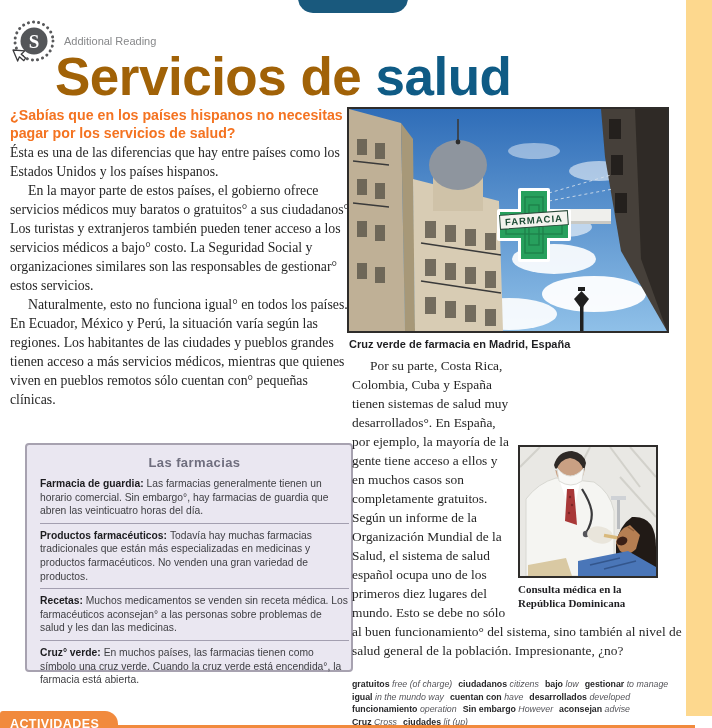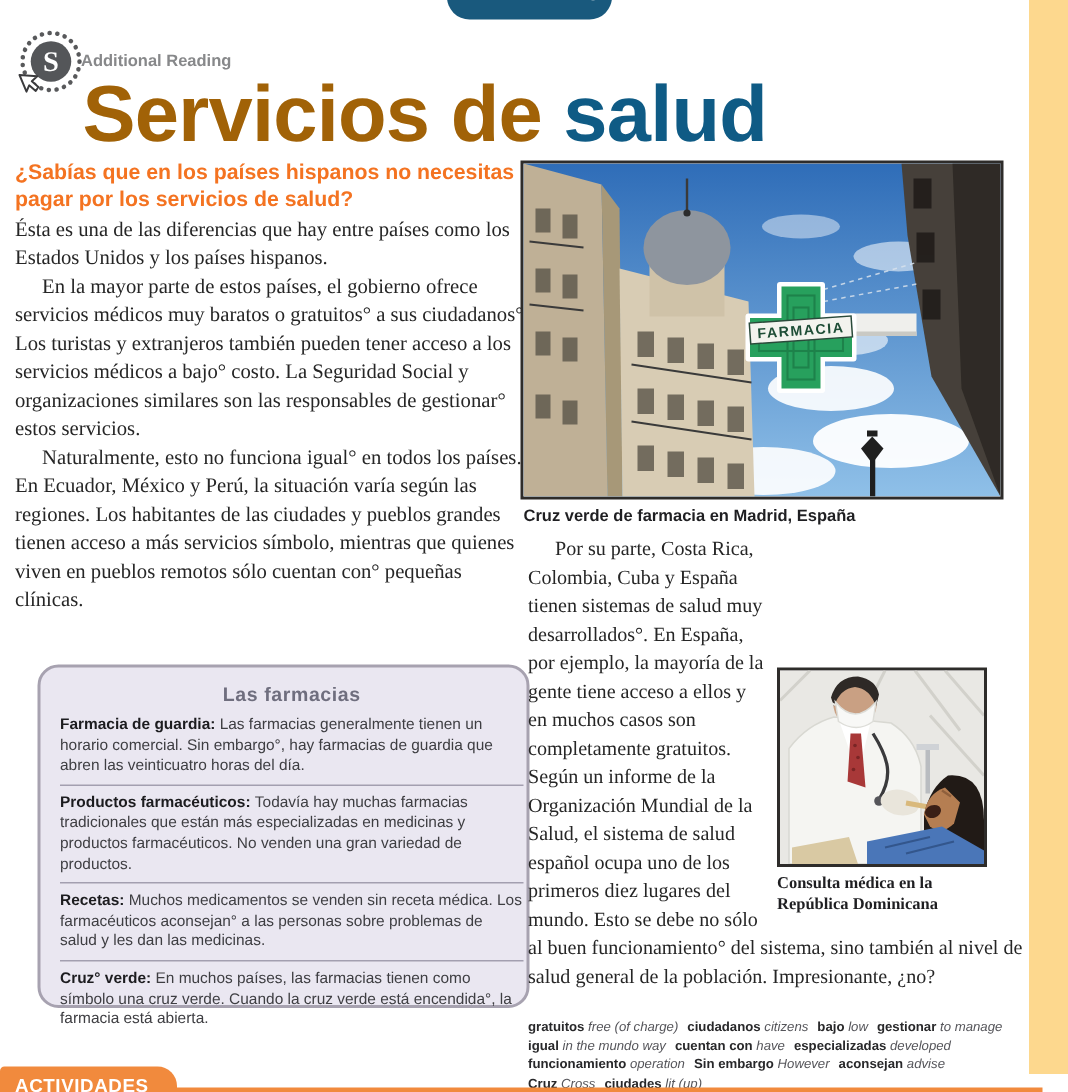--- a/index.html
+++ b/index.html
@@ -6,35 +6,35 @@
   .page{position:relative;width:712px;height:728px;background:#fff;overflow:hidden;
         font-family:"Liberation Sans",sans-serif;}
   
   .side-strip{position:absolute;left:686px;top:0;width:26px;height:716px;background:#FDD88E;}
   
   .top-badge{position:absolute;left:298px;top:-21px;width:110px;height:34px;background:#19597D;
              border-radius:15px;color:#fff;font-weight:bold;font-size:12.5px;letter-spacing:.8px;
              display:flex;align-items:center;justify-content:center;}
   
   .stamp{position:absolute;left:10px;top:19px;width:48px;height:50px;}
-  .prog-label{position:absolute;left:54px;top:35px;font-size:11px;font-weight:bold;color:#87888A;}
+  .prog-label{position:absolute;left:64px;top:35px;font-size:11px;font-weight:normal;color:#87888A;}
   
   .title{position:absolute;left:55px;top:46px;font-size:53px;font-weight:bold;letter-spacing:-.5px;
          white-space:nowrap;}
   .title .lt{color:#a16207;} .title .dk{color:#0F5B85;}
   
   .intro-head{position:absolute;left:10px;top:106px;width:340px;font-size:14.2px;line-height:18px;
               font-weight:bold;color:#F47321;}
   .left-body{position:absolute;left:10px;top:143px;width:345px;font-family:"Liberation Serif",serif;
              font-size:13.8px;line-height:19px;color:#262626;}
   .left-body p{margin:0;}
   .left-body p.ind{text-indent:18px;}
   
   .farm-box{position:absolute;left:25px;top:443px;width:328px;height:229px;background:#EAE7F1;
-            border:2.5px solid #A7A2B0;border-radius:14px;box-sizing:border-box;padding:8px 2px 6px 13px;}
+            border:2.5px solid #A7A2B0;border-radius:4px;box-sizing:border-box;padding:8px 2px 6px 13px;}
   .farm-title{text-align:center;font-size:13px;font-weight:bold;color:#6F6E7E;letter-spacing:.4px;margin:2px 0 7px 0;}
   .box-entry{margin:0;font-size:10.3px;line-height:13.6px;color:#3E3E42;}
   .box-entry b{color:#1c1c1f;}
   .box-sep{height:1px;background:#A39FB0;margin:5px 0 5px 0;}
   
   .photo1{position:absolute;left:347px;top:107px;width:322px;height:226px;border:2px solid #2E2C2A;
           box-sizing:border-box;}
   .photo2{position:relative;width:140px;height:133px;border:2px solid #2E2C2A;box-sizing:border-box;}
   .photo1 svg,.photo2 svg{display:block;width:100%;height:100%;}
   .caption1{position:absolute;left:349px;top:338px;font-size:11px;font-weight:bold;color:#1F1F22;}
@@ -79,21 +79,21 @@
   </div>
   <div class="prog-label">Additional Reading</div>
 
   <div class="title"><span class="lt">Servicios de</span><span class="lt">&nbsp;</span><span class="dk">salud</span></div>
 
   <div class="intro-head">¿Sabías que en los países hispanos no necesitas pagar por los servicios de salud?</div>
 
   <div class="left-body">
     <p>Ésta es una de las diferencias que hay entre países como los Estados Unidos y los países hispanos.</p>
     <p class="ind">En la mayor parte de estos países, el gobierno ofrece servicios médicos muy baratos o gratuitos° a sus ciudadanos°. Los turistas y extranjeros también pueden tener acceso a los servicios médicos a bajo° costo. La Seguridad Social y organizaciones similares son las responsables de gestionar° estos servicios.</p>
-    <p class="ind">Naturalmente, esto no funciona igual° en todos los países. En Ecuador, México y Perú, la situación varía según las regiones. Los habitantes de las ciudades y pueblos grandes tienen acceso a más servicios símbolo, mientras que quienes viven en pueblos remotos sólo cuentan con° pequeñas clínicas.</p>
+    <p class="ind">Naturalmente, esto no funciona igual° en todos los países. En Ecuador, México y Perú, la situación varía según las regiones. Los habitantes de las ciudades y pueblos grandes tienen acceso a más servicios médicos, mientras que quienes viven en pueblos remotos sólo cuentan con° pequeñas clínicas.</p>
   </div>
 
   <div class="farm-box">
     <div class="farm-title">Las farmacias</div>
     <div>
         <p class="box-entry"><b>Farmacia de guardia: </b>Las farmacias generalmente tienen un horario comercial. Sin embargo°, hay farmacias de guardia que abren las veinticuatro horas del día.</p>
         <div class="box-sep"></div>
         <p class="box-entry"><b>Productos farmacéuticos: </b>Todavía hay muchas farmacias tradicionales que están más especializadas en medicinas y productos farmacéuticos. No venden una gran variedad de productos.</p>
         <div class="box-sep"></div>
         <p class="box-entry"><b>Recetas: </b>Muchos medicamentos se venden sin receta médica. Los farmacéuticos aconsejan° a las personas sobre problemas de salud y les dan las medicinas.</p>
@@ -239,21 +239,21 @@
       <div class="caption2">
         <div>Consulta médica en la</div>
         <div>República Dominicana</div>
       </div>
     </div>
     <p>Por su parte, Costa Rica, Colombia, Cuba y España tienen sistemas de salud muy desarrollados°. En España, por ejemplo, la mayoría de la gente tiene acceso a ellos y en muchos casos son completamente gratuitos. Según un informe de la Organización Mundial de la Salud, el sistema de salud español ocupa uno de los primeros diez lugares del mundo. Esto se debe no sólo al buen funcionamiento° del sistema, sino también al nivel de salud general de la población. Impresionante, ¿no?</p>
   </div>
 
   <div class="glossary">
       <div class="gloss-line"><b>gratuitos </b><i class="gp">free (of charge)</i><b>ciudadanos </b><i class="gp">citizens</i><b>bajo </b><i class="gp">low</i><b>gestionar </b><i class="gp">to manage</i></div>
-      <div class="gloss-line"><b>igual </b><i class="gp">in the mundo way</i><b>cuentan con </b><i class="gp">have</i><b>especializadas </b><i class="gp">developed</i></div>
+      <div class="gloss-line"><b>igual </b><i class="gp">in the mundo way</i><b>cuentan con </b><i class="gp">have</i><b>desarrollados </b><i class="gp">developed</i></div>
       <div class="gloss-line"><b>funcionamiento </b><i class="gp">operation</i><b>Sin embargo </b><i class="gp">However</i><b>aconsejan </b><i class="gp">advise</i></div>
       <div class="gloss-line"><b>Cruz </b><i class="gp">Cross</i><b>ciudades </b><i class="gp">lit (up)</i></div>
     </div>
 
   <div class="bottom-badge">
     <span>ACTIVIDADES</span>
   </div>
   <div class="bottom-rule"></div>
 
 </div>

